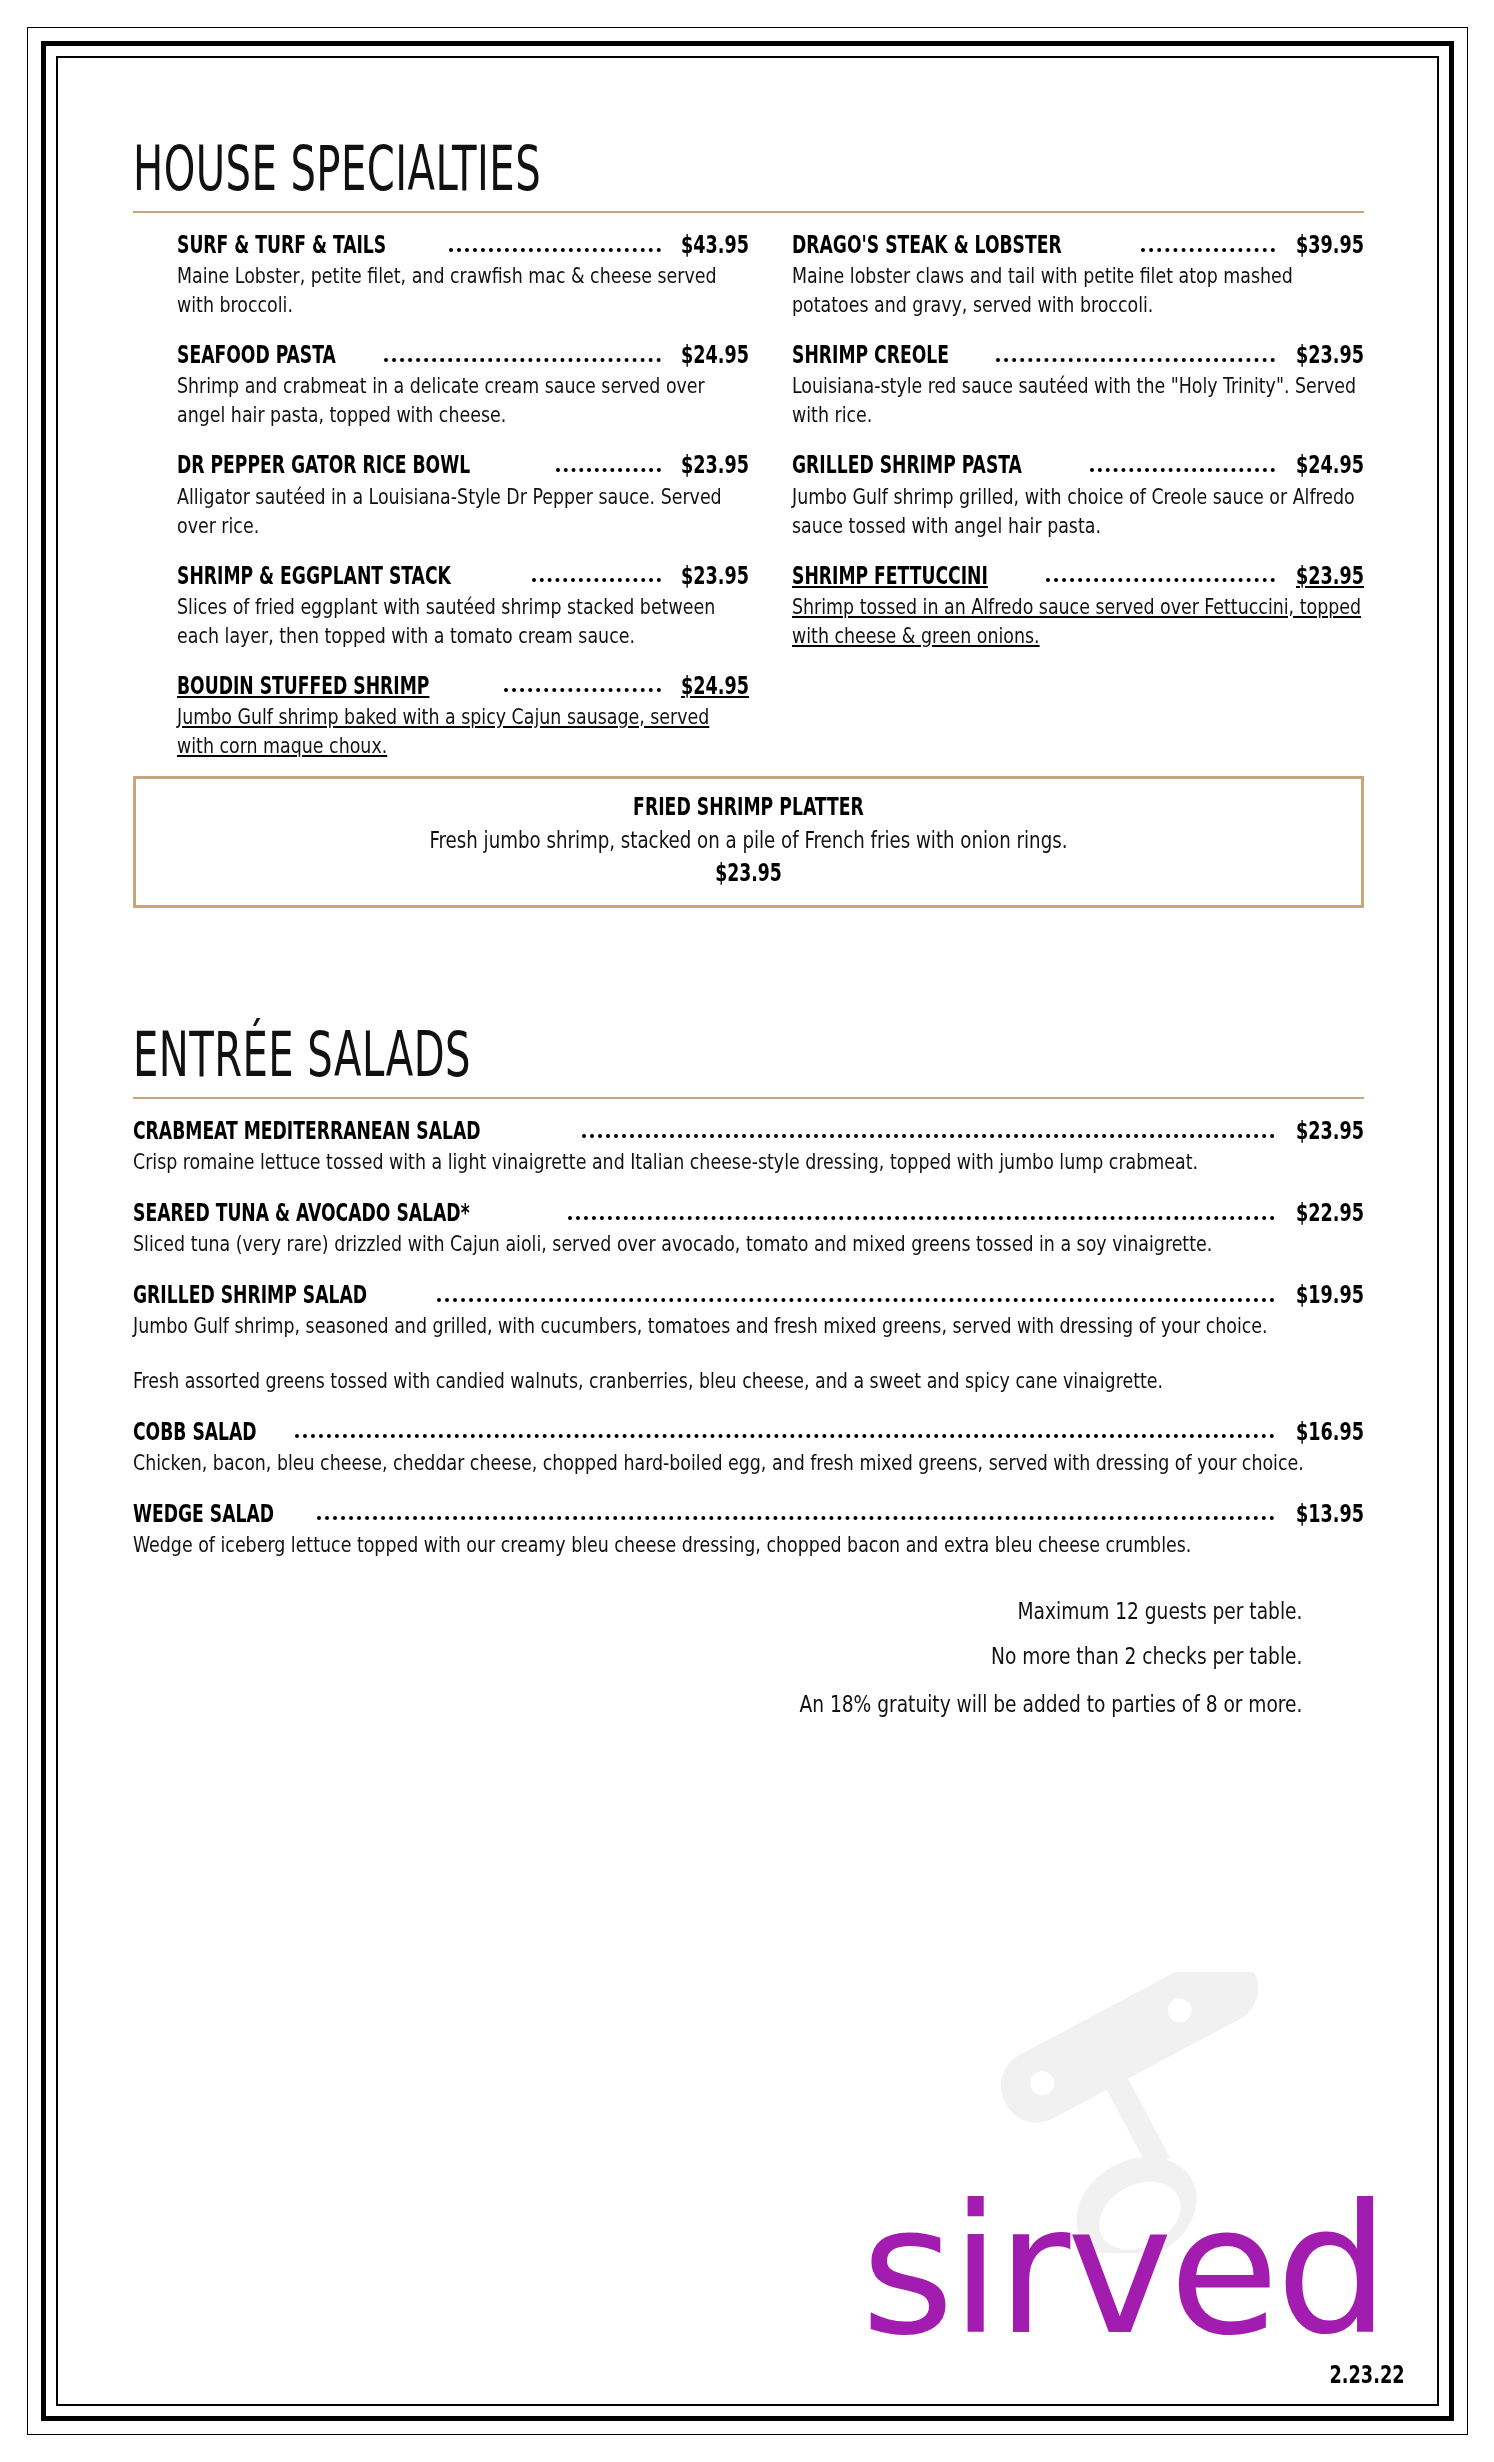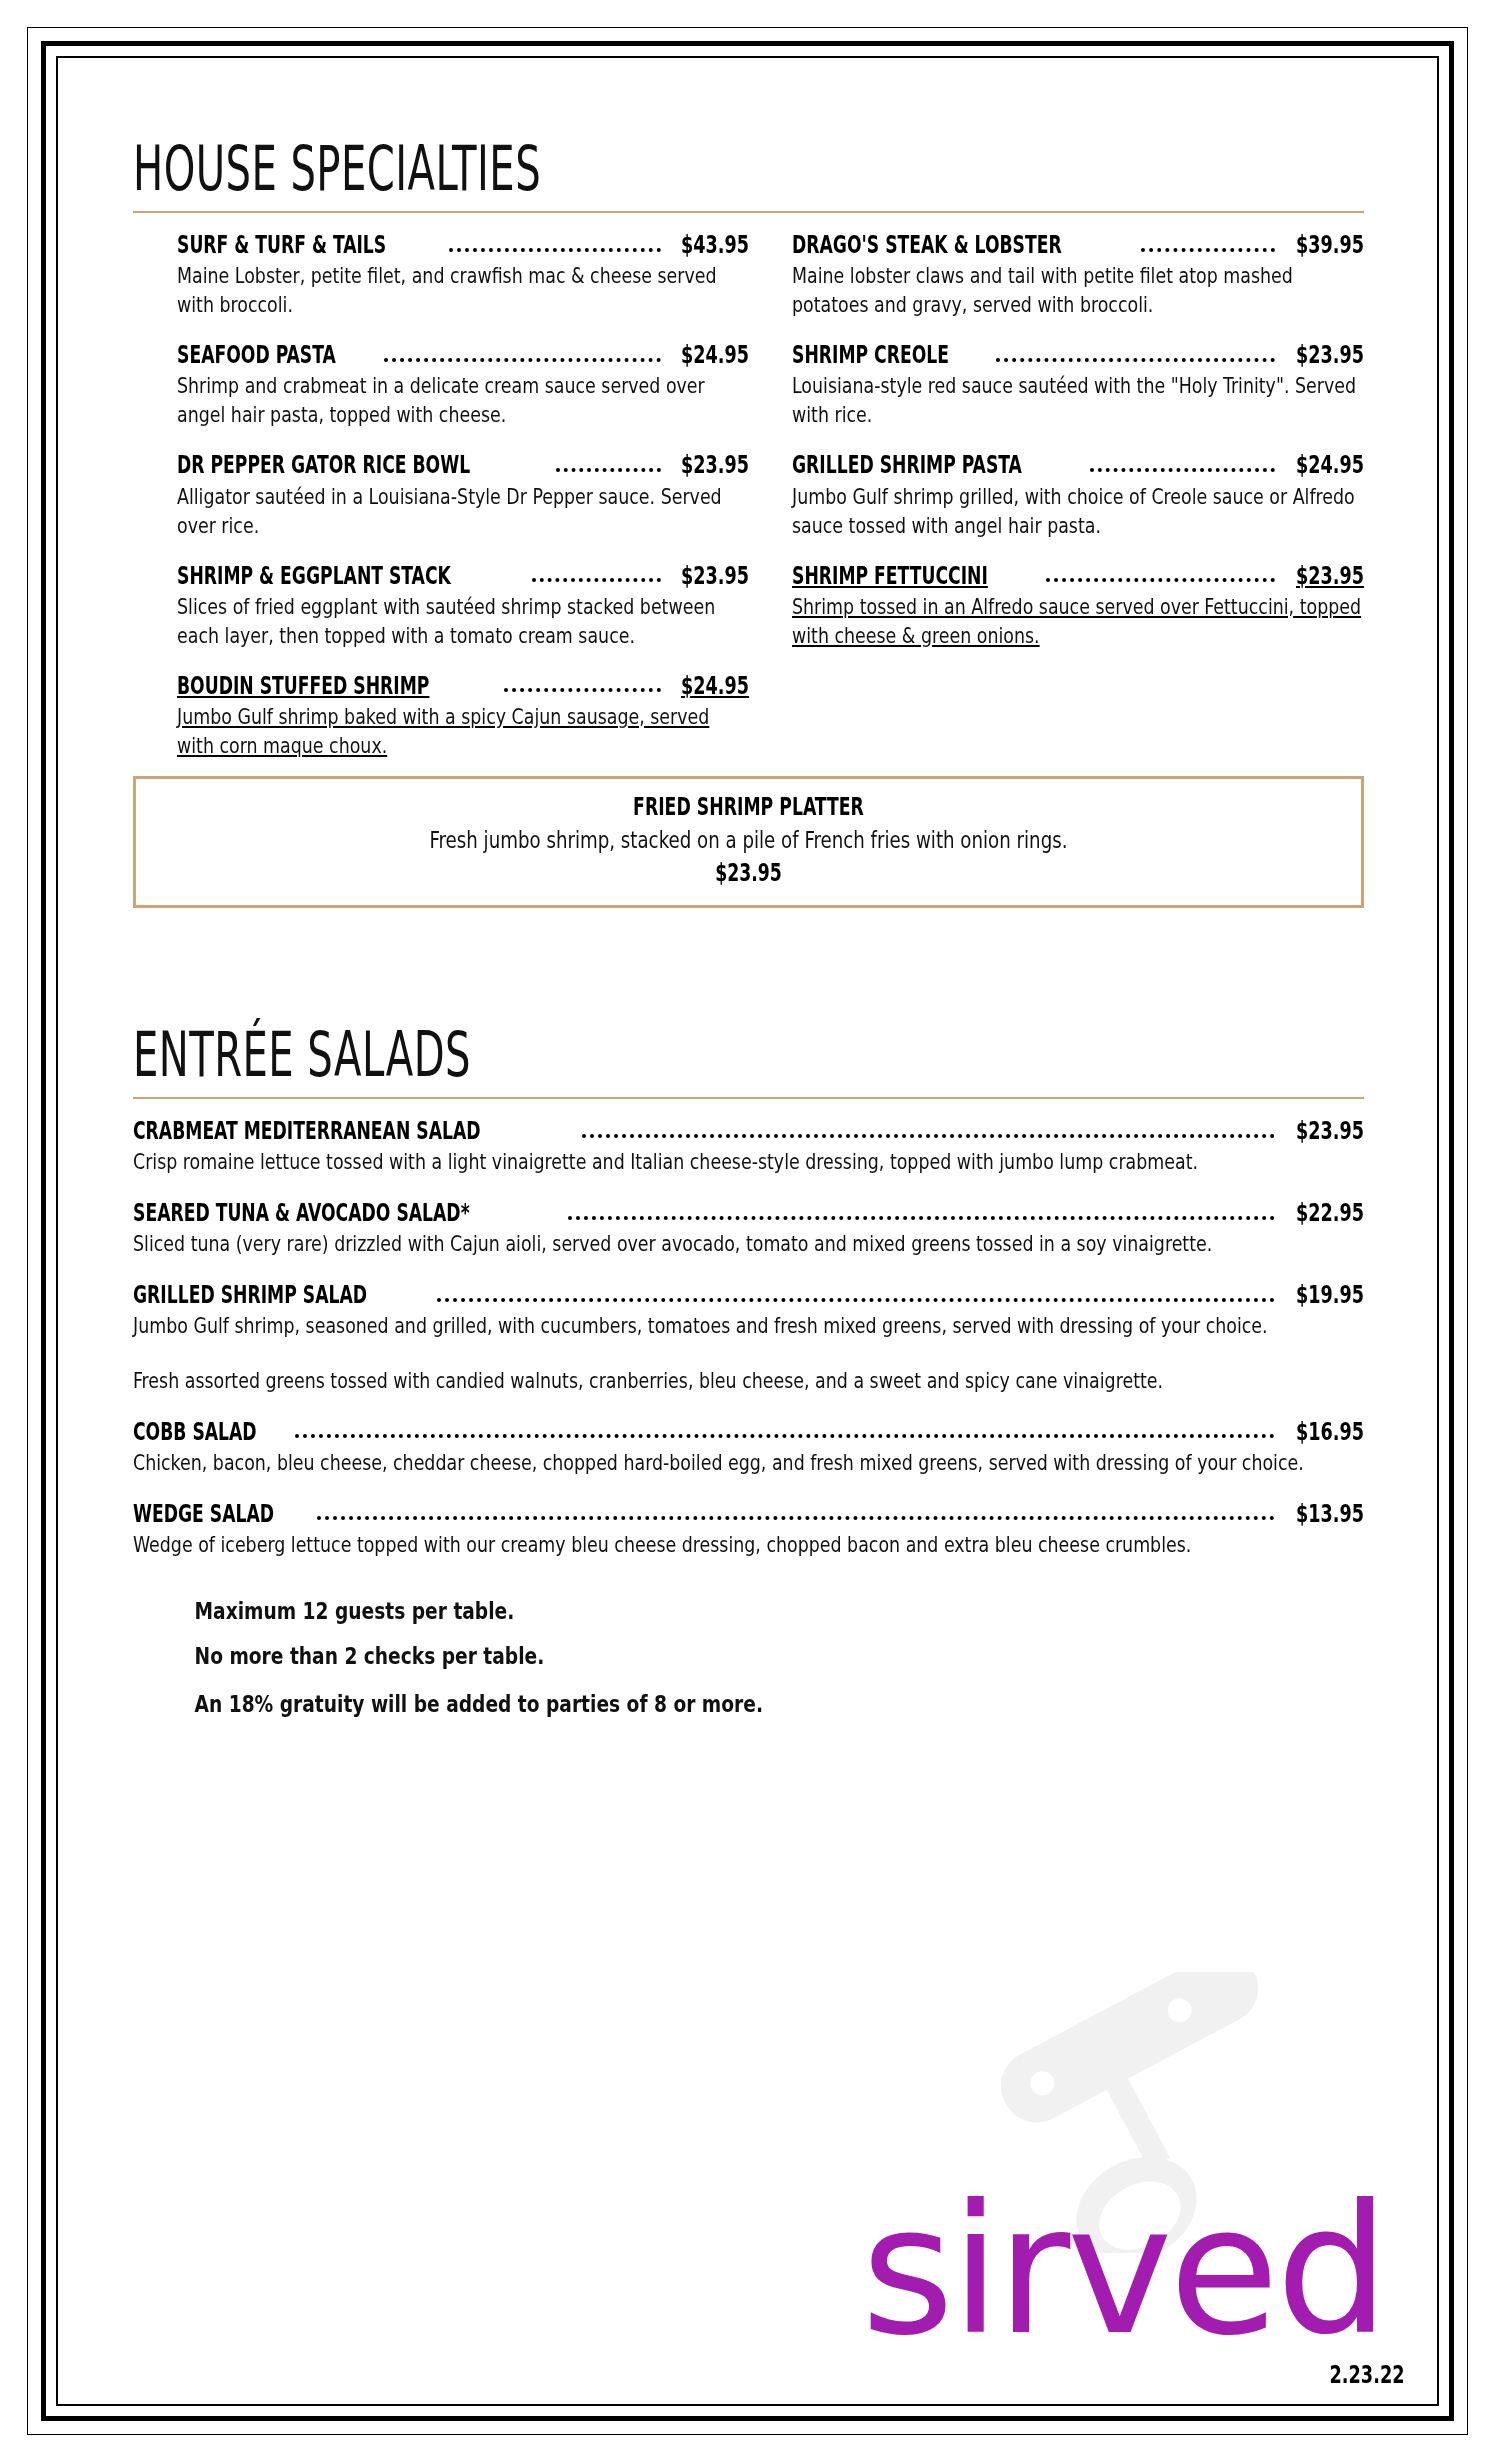--- a/index.html
+++ b/index.html
@@ -185,22 +185,21 @@
   }
 
   
   .salads-block { margin-top: 116px; }
   .salad-item { margin-bottom: 25px; }
   .salad-item .item-desc { width: 113%; }
 
   
   .notes {
     margin-top: 39px;
-    text-align: left;
-    font-weight: bold;
+    text-align: right;
   }
   .note {
     font-family: "DejaVu Sans Condensed", "Liberation Sans Narrow", "Liberation Sans", sans-serif;
     font-size: 23px;
     color: #111;
     line-height: 1.2;
     margin-bottom: 18px;
     transform: scaleX(0.9);
   }
   .note.gap { margin-top: 20.3px; }

